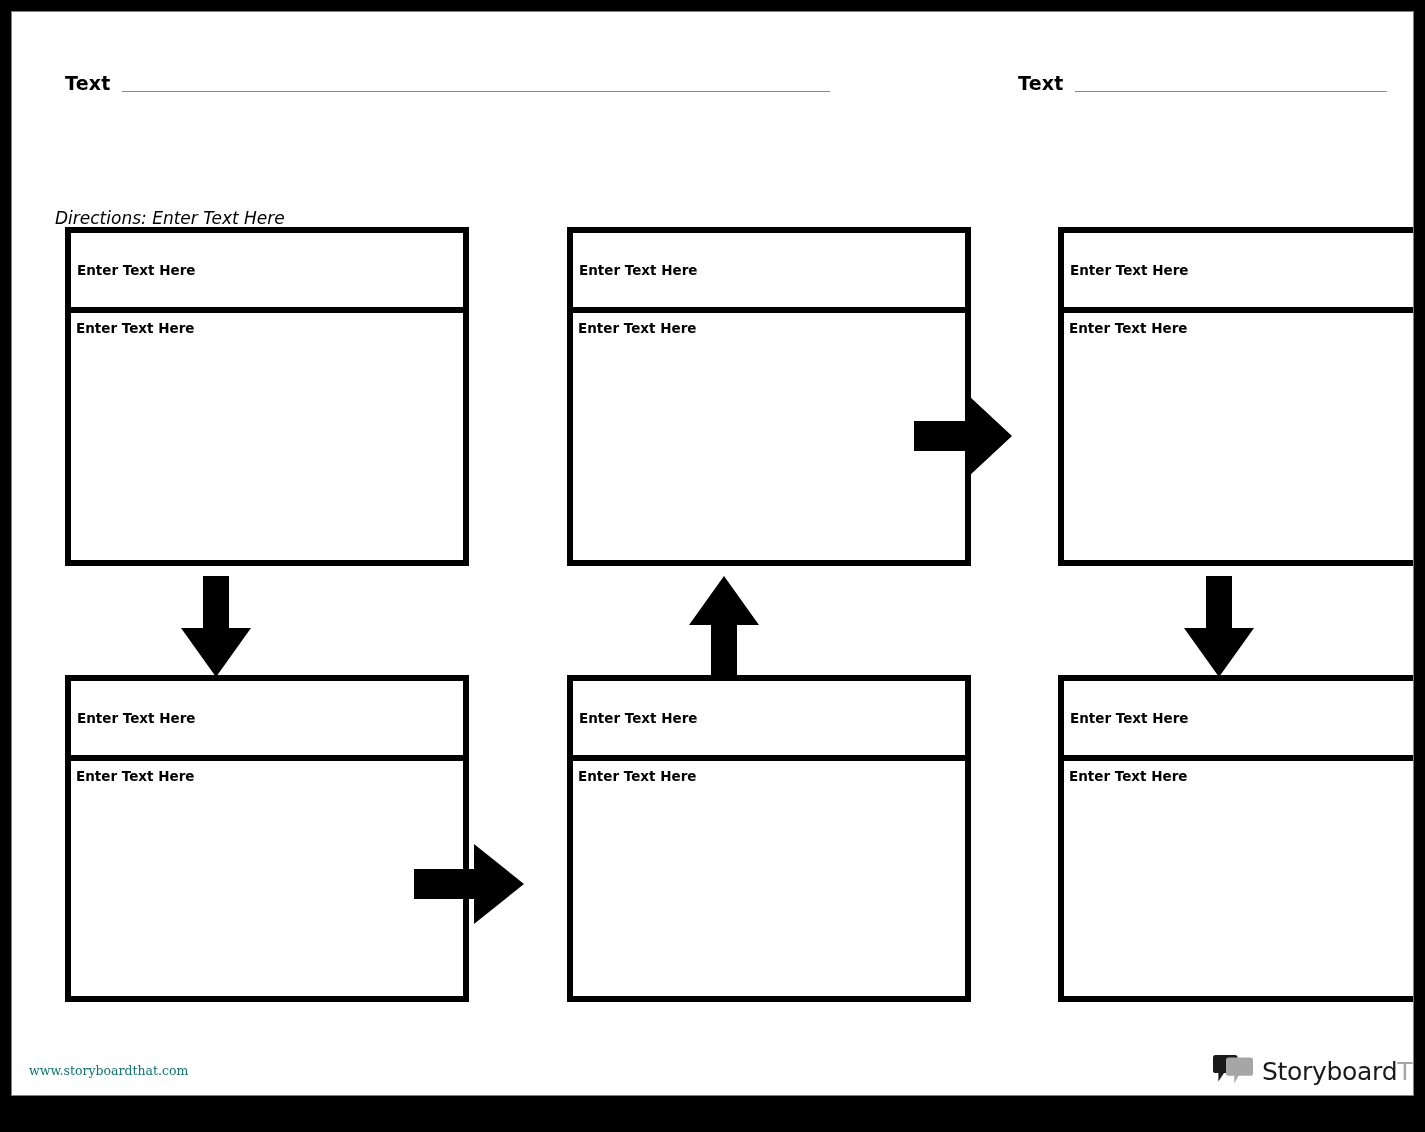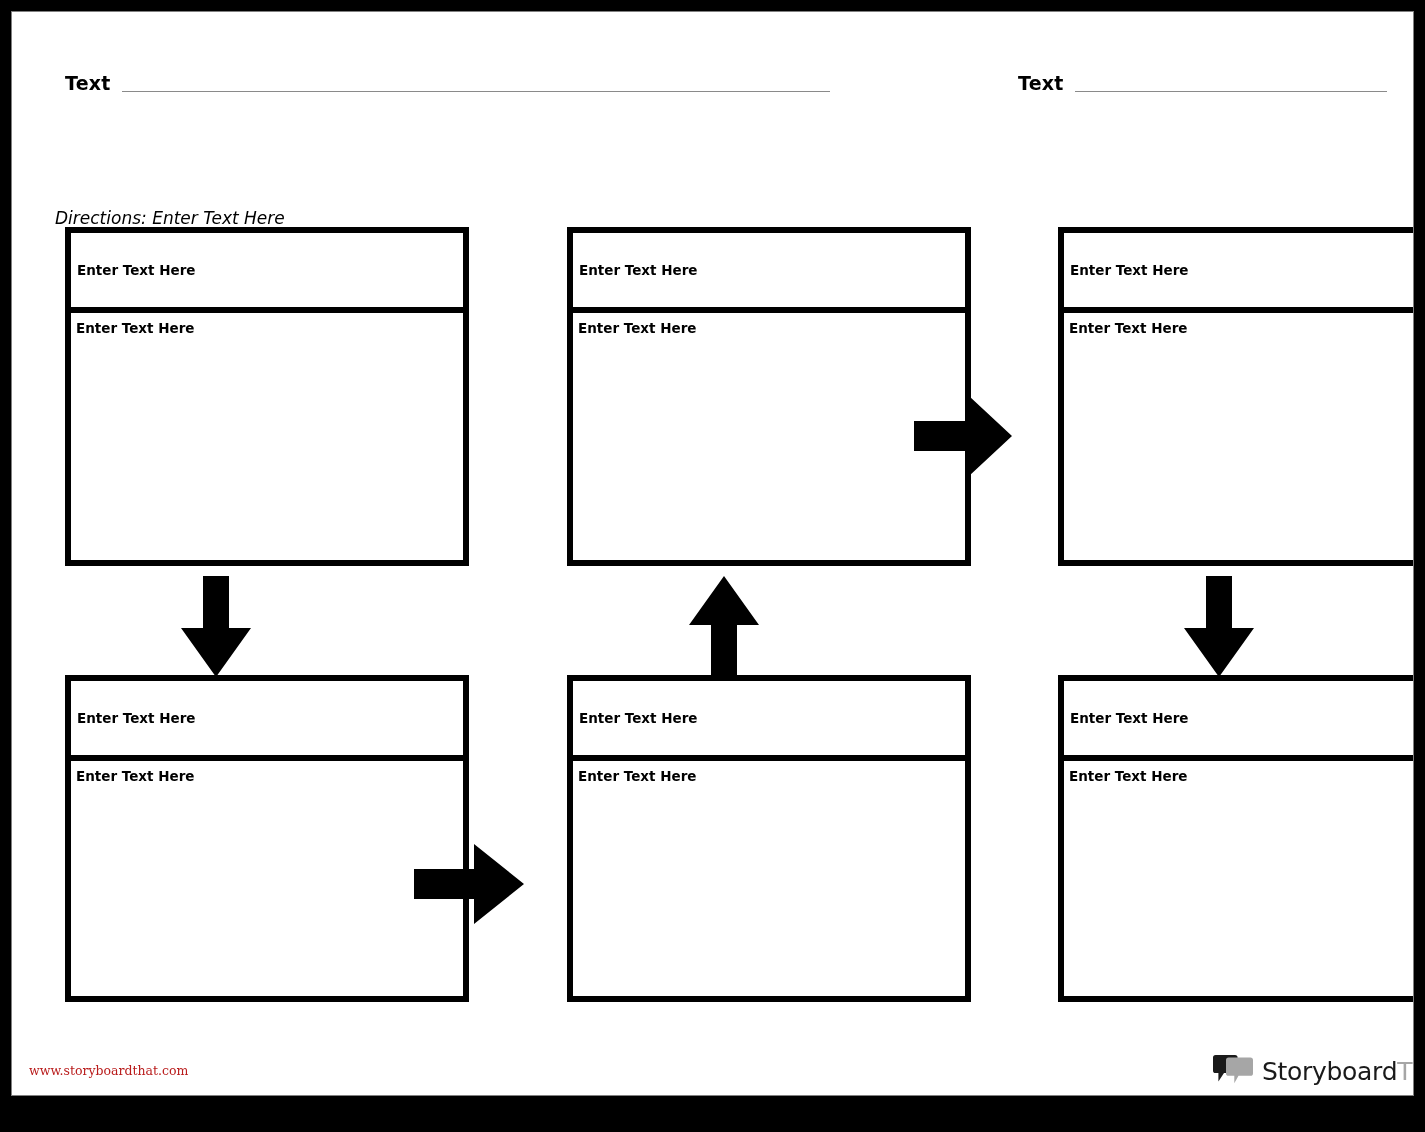--- a/index.html
+++ b/index.html
@@ -149,21 +149,21 @@
   #arrow-up-middle    { left: 673px;  top: 564px; }
   #arrow-down-right   { left: 1168px; top: 564px; }
 
   
   #footer-url {
     position: absolute;
     left: 17px;
     top: 1051px;
     font-family: "DejaVu Serif", serif;
     font-size: 12.5px;
-    color: #b91c1c;
+    color: #0f766e;
   }
   #brand-logo {
     position: absolute;
     left: 1201px;
     top: 1043px;
     display: flex;
     align-items: center;
     gap: 9px;
   }
   #brand-wordmark {

